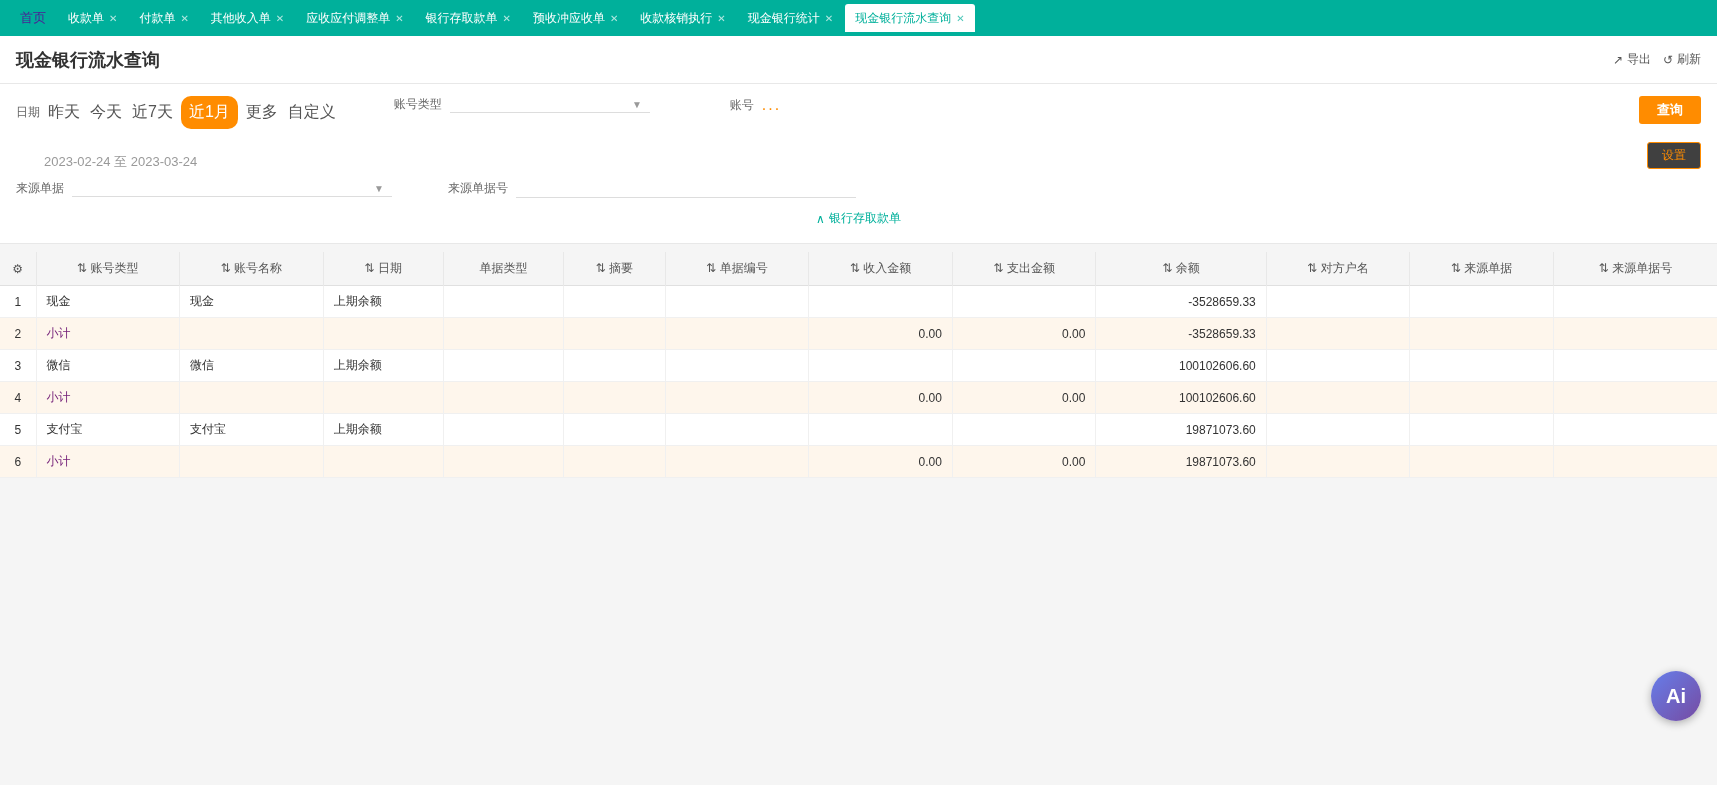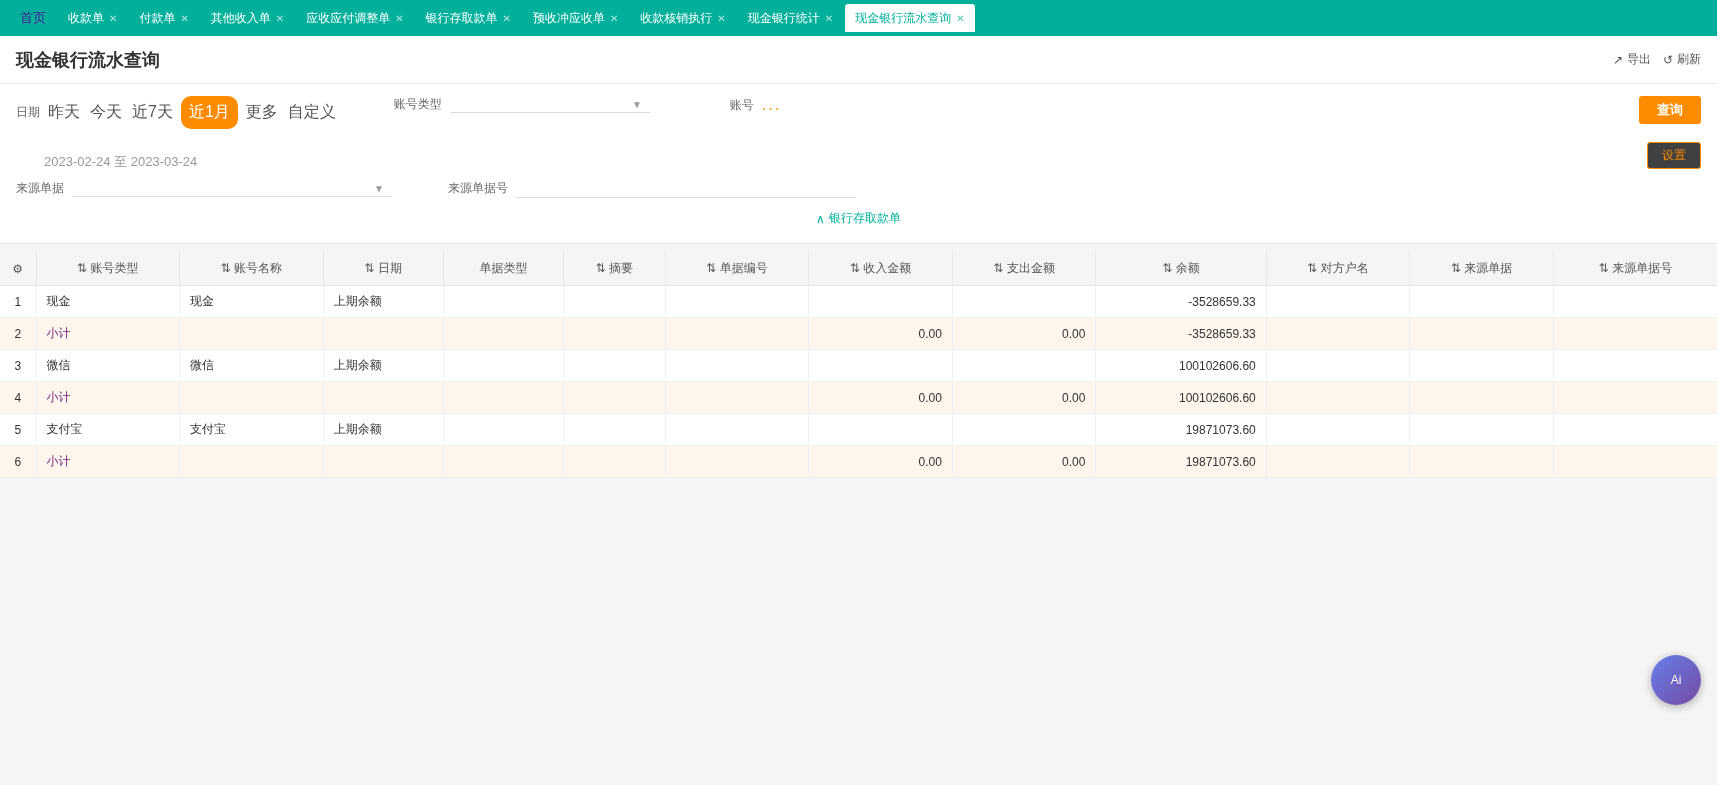--- a/index.html
+++ b/index.html
@@ -217,31 +217,31 @@
     }
     tbody td:last-child { border-right: none; }
     .td-center { text-align: center; }
     .td-right { text-align: right; }
     .td-orange { color: #701a75; }
 
     
     .ai-badge {
       position: fixed;
       right: 16px;
-      bottom: 80px;
+      bottom: 64px;
       background: linear-gradient(135deg, #667eea, #764ba2);
       color: #fff;
       border-radius: 50%;
       width: 50px;
       height: 50px;
       display: flex;
       align-items: center;
       justify-content: center;
-      font-size: 12px;
-      font-weight: normal;
+      font-size: 20px;
+      font-weight: bold;
       cursor: pointer;
       box-shadow: 0 2px 8px rgba(0,0,0,0.3);
     }
 
     .filter-top-section {
       display: flex;
       width: 100%;
       align-items: flex-start;
     }
     .filter-left {

